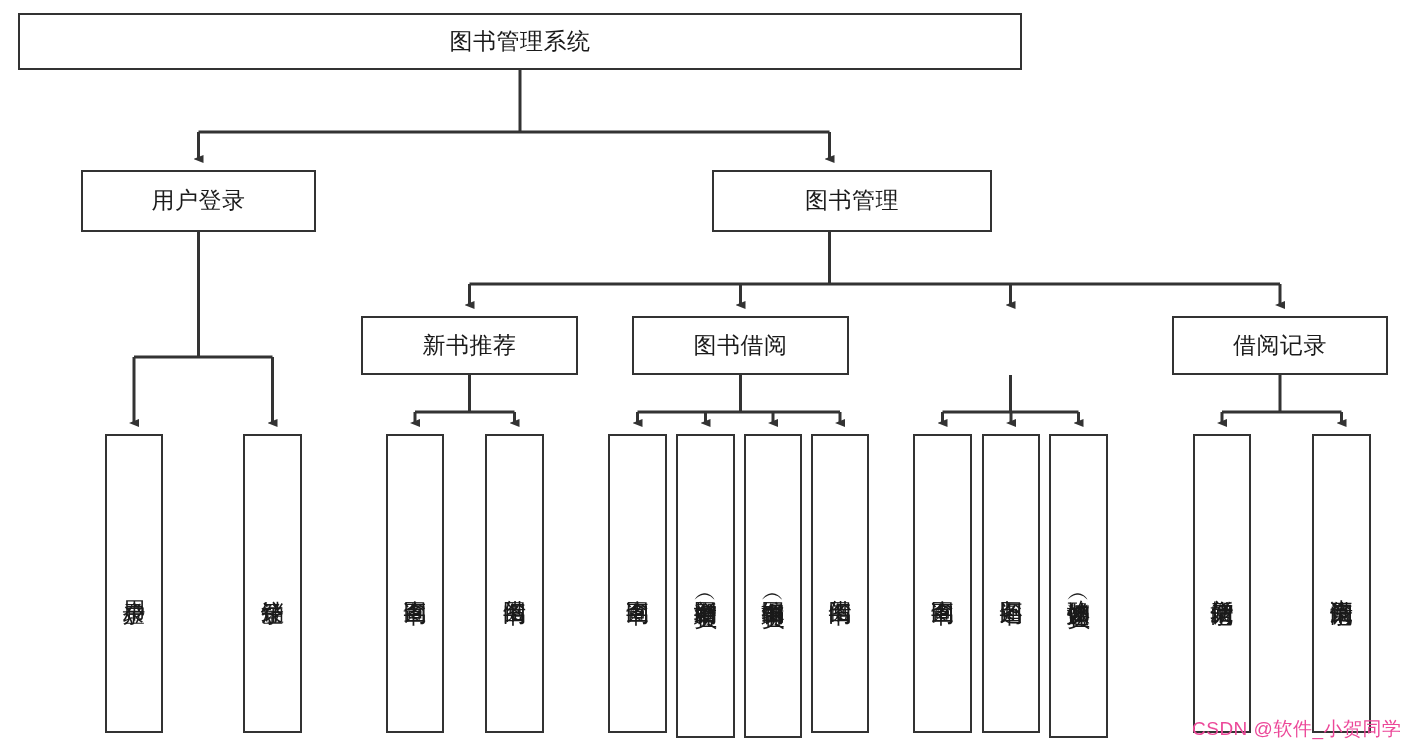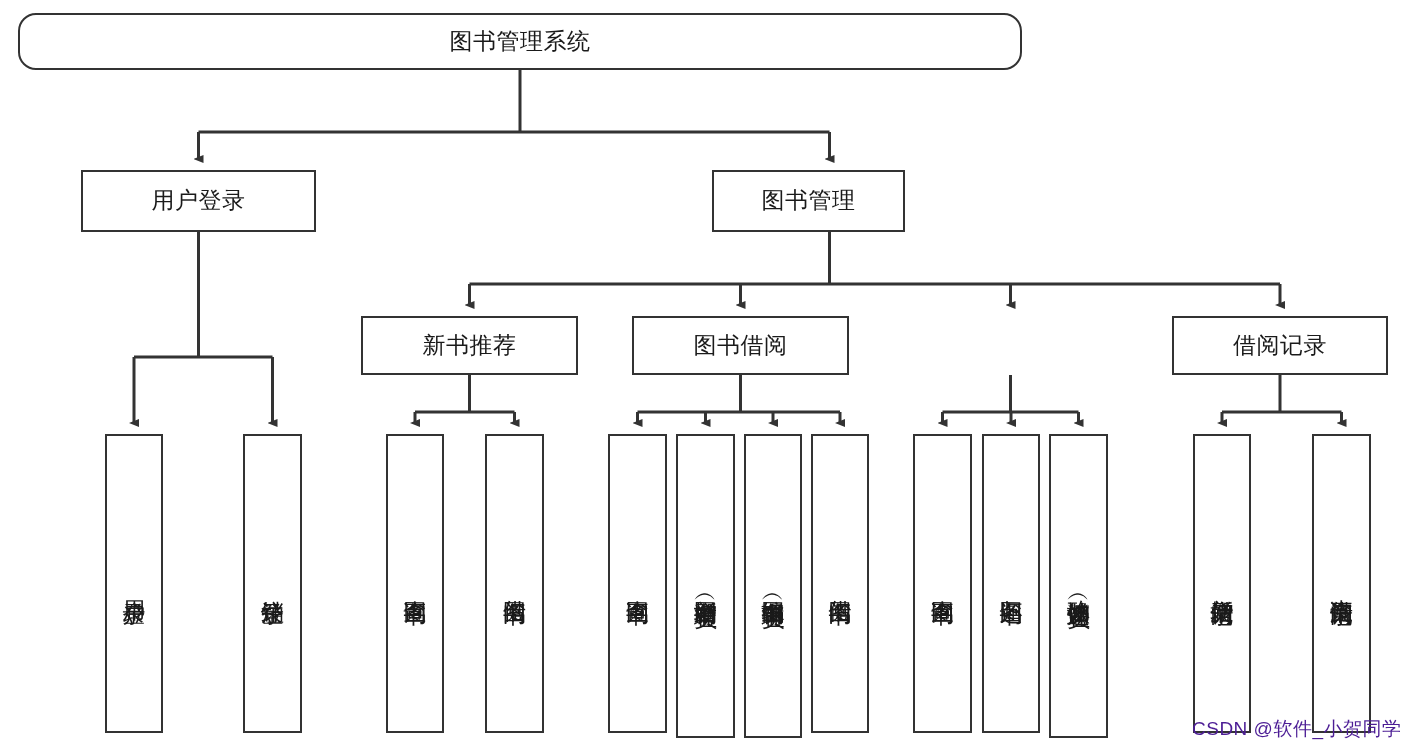--- a/index.html
+++ b/index.html
@@ -103,27 +103,27 @@
         <path d="M942.5,412 L942.5,423" marker-end="url(#arrow)"></path>
         <path d="M1011,412 L1011,423" marker-end="url(#arrow)"></path>
         <path d="M1078.5,412 L1078.5,423" marker-end="url(#arrow)"></path>
         <path d="M1280,375 L1280,412"></path>
         <path d="M1222,412 L1341.5,412"></path>
         <path d="M1222,412 L1222,423" marker-end="url(#arrow)"></path>
         <path d="M1341.5,412 L1341.5,423" marker-end="url(#arrow)"></path>
       </g>
   </svg>
 
-  <div class="node node-h" style="left: 18px; top: 13px; width: 1004px; height: 57px; border-color: rgb(51, 51, 51); background: rgb(255, 255, 255); border-radius: 18px;">
+  <div class="node node-h" style="left: 18px; top: 13px; width: 1004px; height: 57px; border-color: rgb(51, 51, 51); background: rgb(255, 255, 255);">
     <span>图书管理系统</span>
   </div>
   <div class="node node-h" style="left: 81px; top: 170px; width: 235px; height: 62px; border-color: rgb(51, 51, 51); background: rgb(255, 255, 255);">
     <span>用户登录</span>
   </div>
-  <div class="node node-h" style="left: 712px; top: 170px; width: 193px; height: 62px; border-color: rgb(51, 51, 51); background: rgb(255, 255, 255);">
+  <div class="node node-h" style="left: 712px; top: 170px; width: 280px; height: 62px; border-color: rgb(51, 51, 51); background: rgb(255, 255, 255);">
     <span>图书管理</span>
   </div>
   <div class="node node-h" style="left: 632px; top: 316px; width: 217px; height: 59px; border-color: rgb(51, 51, 51); background: rgb(255, 255, 255);">
     <span>图书借阅</span>
   </div>
   <div class="node node-h" style="left: 361px; top: 316px; width: 217px; height: 59px; border-color: rgb(51, 51, 51); background: rgb(255, 255, 255);">
     <span>新书推荐</span>
   </div>
   <div class="node node-h" style="left: 1172px; top: 316px; width: 216px; height: 59px; border-color: rgb(51, 51, 51); background: rgb(255, 255, 255); text-align: right;">
     <span>借阅记录</span>
@@ -162,15 +162,15 @@
   <div class="node node-v" style="left: 1049px; top: 434px; width: 59px; height: 304px; border-color: rgb(51, 51, 51); background: rgb(255, 255, 255);">
     <span class="vtext">确认归还（管理员）</span>
   </div>
   <div class="node node-v" style="left: 1193px; top: 434px; width: 58px; height: 299px; border-color: rgb(51, 51, 51); background: rgb(255, 255, 255);">
     <span class="vtext">新增借阅记录</span>
   </div>
   <div class="node node-v" style="left: 1312px; top: 434px; width: 59px; height: 299px; border-color: rgb(51, 51, 51); background: rgb(255, 255, 255);">
     <span class="vtext">查询借阅记录</span>
   </div>
 
-  <div class="watermark" style="left: 1192px; top: 716px; color: #4c1d95;">CSDN @软件_小贺同学</div>
+  <div class="watermark" style="left: 1192px; top: 716px; color: #ec4899;">CSDN @软件_小贺同学</div>
 
 </div>
 
 </body></html>

